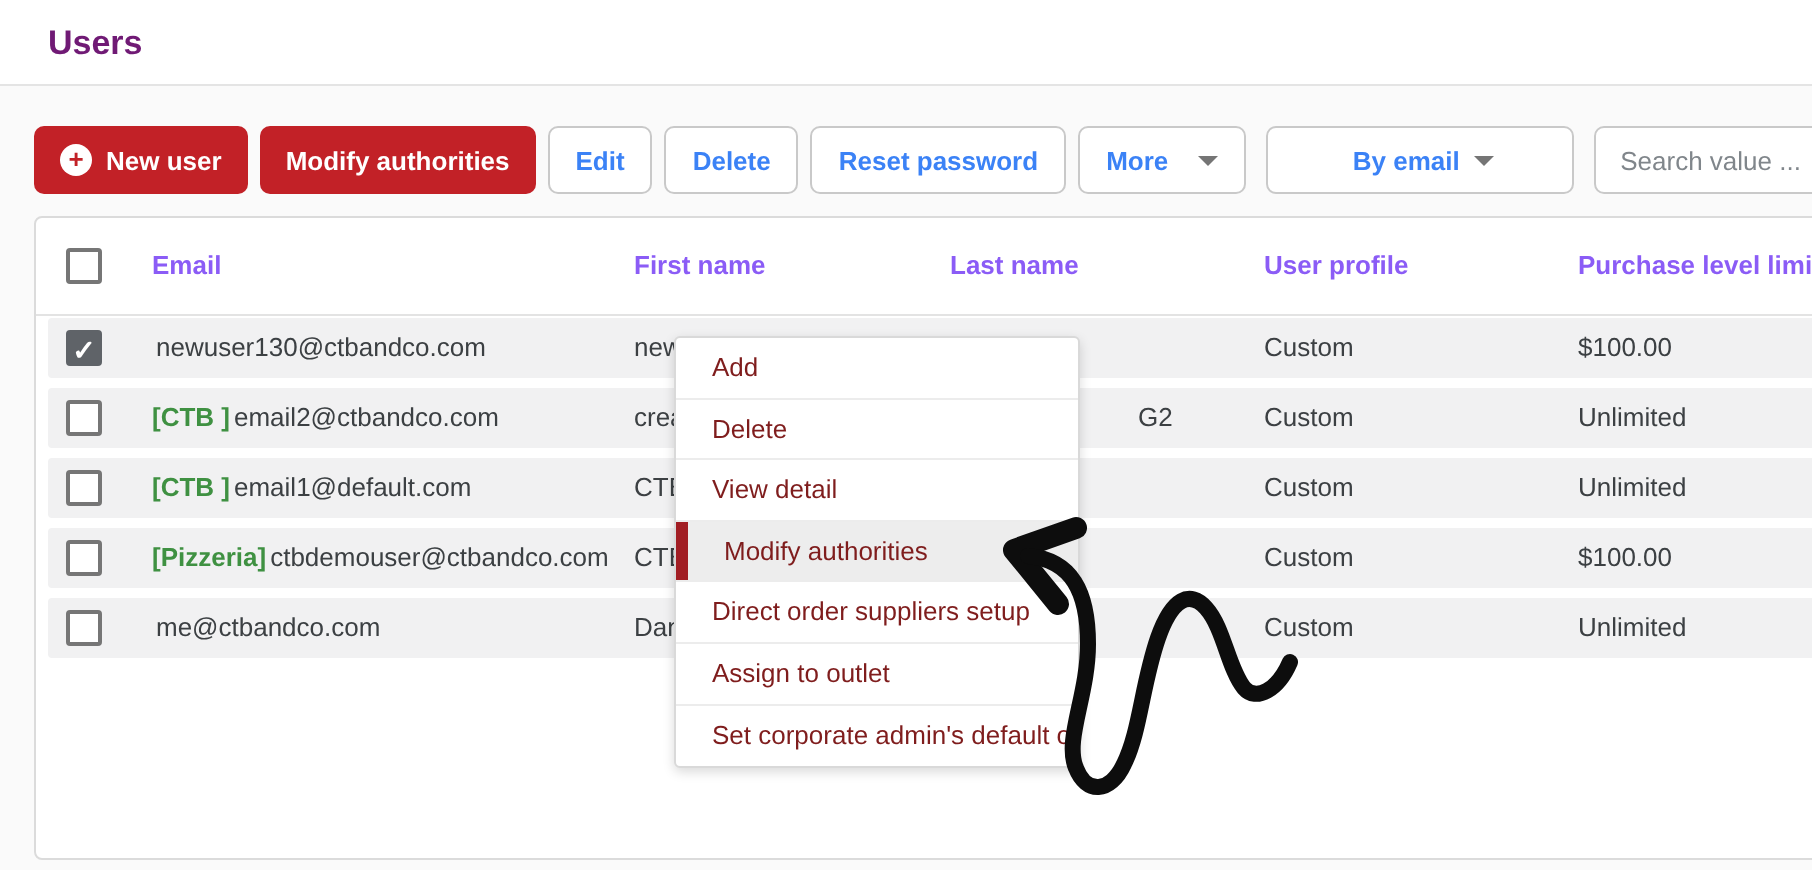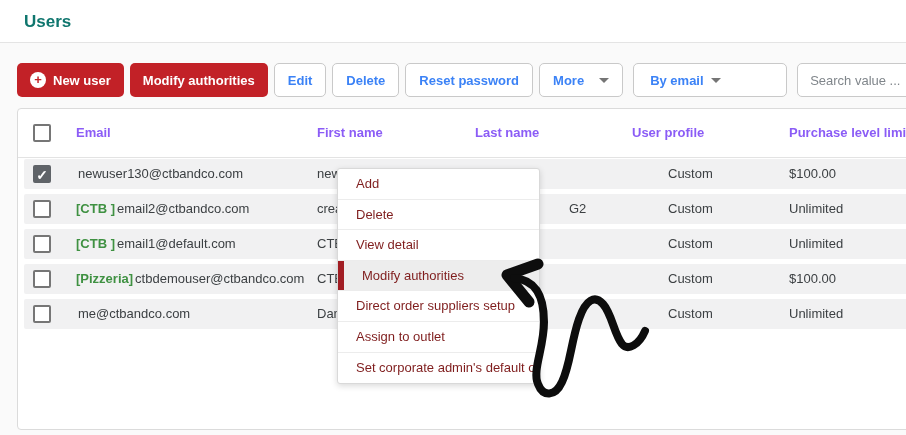--- a/index.html
+++ b/index.html
@@ -10,21 +10,21 @@
     background:#fafafa;
     color:#3c4043;
   }
   
   .titlebar {
     position:absolute; left:0; top:0; width:906px; height:43px;
     background:#ffffff; border-bottom:1px solid #e4e4e4;
   }
   .titlebar h1 {
     position:absolute; left:24px; top:0; line-height:43px;
-    font-size:17px; font-weight:700; color:#0f766e;
+    font-size:17px; font-weight:700; color:#701a75;
   }
   
   .toolbar {
     position:absolute; left:17px; top:63px; height:34px;
     display:flex; gap:6px; align-items:stretch; width:960px;
   }
   .btn {
     display:flex; align-items:center; gap:7px;
     border-radius:5px; font-size:13px; padding:0 13px;
     cursor:pointer; white-space:nowrap;
@@ -38,21 +38,21 @@
     width:16px; height:16px; border-radius:50%; background:#ffffff;
     color:#c22127; font-weight:700; font-size:13px; line-height:16px;
     text-align:center; flex:0 0 auto;
   }
   .caret {
     width:0; height:0; border-left:5px solid transparent;
     border-right:5px solid transparent; border-top:5px solid #757575;
     margin-left:8px; flex:0 0 auto;
   }
   .select-byemail {
-    width:154px; justify-content:flex-start; margin-left:4px;padding-left:16px;
+    width:154px; justify-content:center; margin-left:4px;padding-left:16px;
   }
   .select-byemail .caret { margin-left:0; }
   .search-input {
     width:132px; margin-left:4px; border:1px solid #c9c9c9; border-radius:5px;
     background:#ffffff; padding:0 12px; font-size:13px; color:#3c4043;
     font-family:"Liberation Sans", sans-serif; outline:none;
   }
   .search-input::placeholder { color:#80868b; }
   
   .card {
@@ -76,21 +76,21 @@
     position:absolute; left:6px; width:908px; height:30px;
     background:#f1f1f2; border-radius:2px;
   }
   .row .cell {
     position:absolute; top:0; line-height:30px; font-size:13px;
     color:#3c4043; white-space:nowrap;
   }
   .row .cell.cpos-email   { left:52px; }
   .row .cell.cpos-first   { left:293px; }
   .row .cell.cpos-last    { left:451px; }
-  .row .cell.cpos-profile { left:608px;margin-left:36px; }
+  .row .cell.cpos-profile { left:608px; }
   .row .cell.cpos-limit   { left:765px; }
   .frag-g2 { padding-left:94px; }
   .tag { color:#3f9142; font-weight:700; margin-right:2px; }
   
   .cb {
     position:absolute; width:18px; height:18px; border:2px solid #767676;
     border-radius:2px; background:#ffffff; cursor:pointer;
   }
   .thead .cb { left:15px; top:15px; }
   .row .cb { left:9px; top:6px; }

